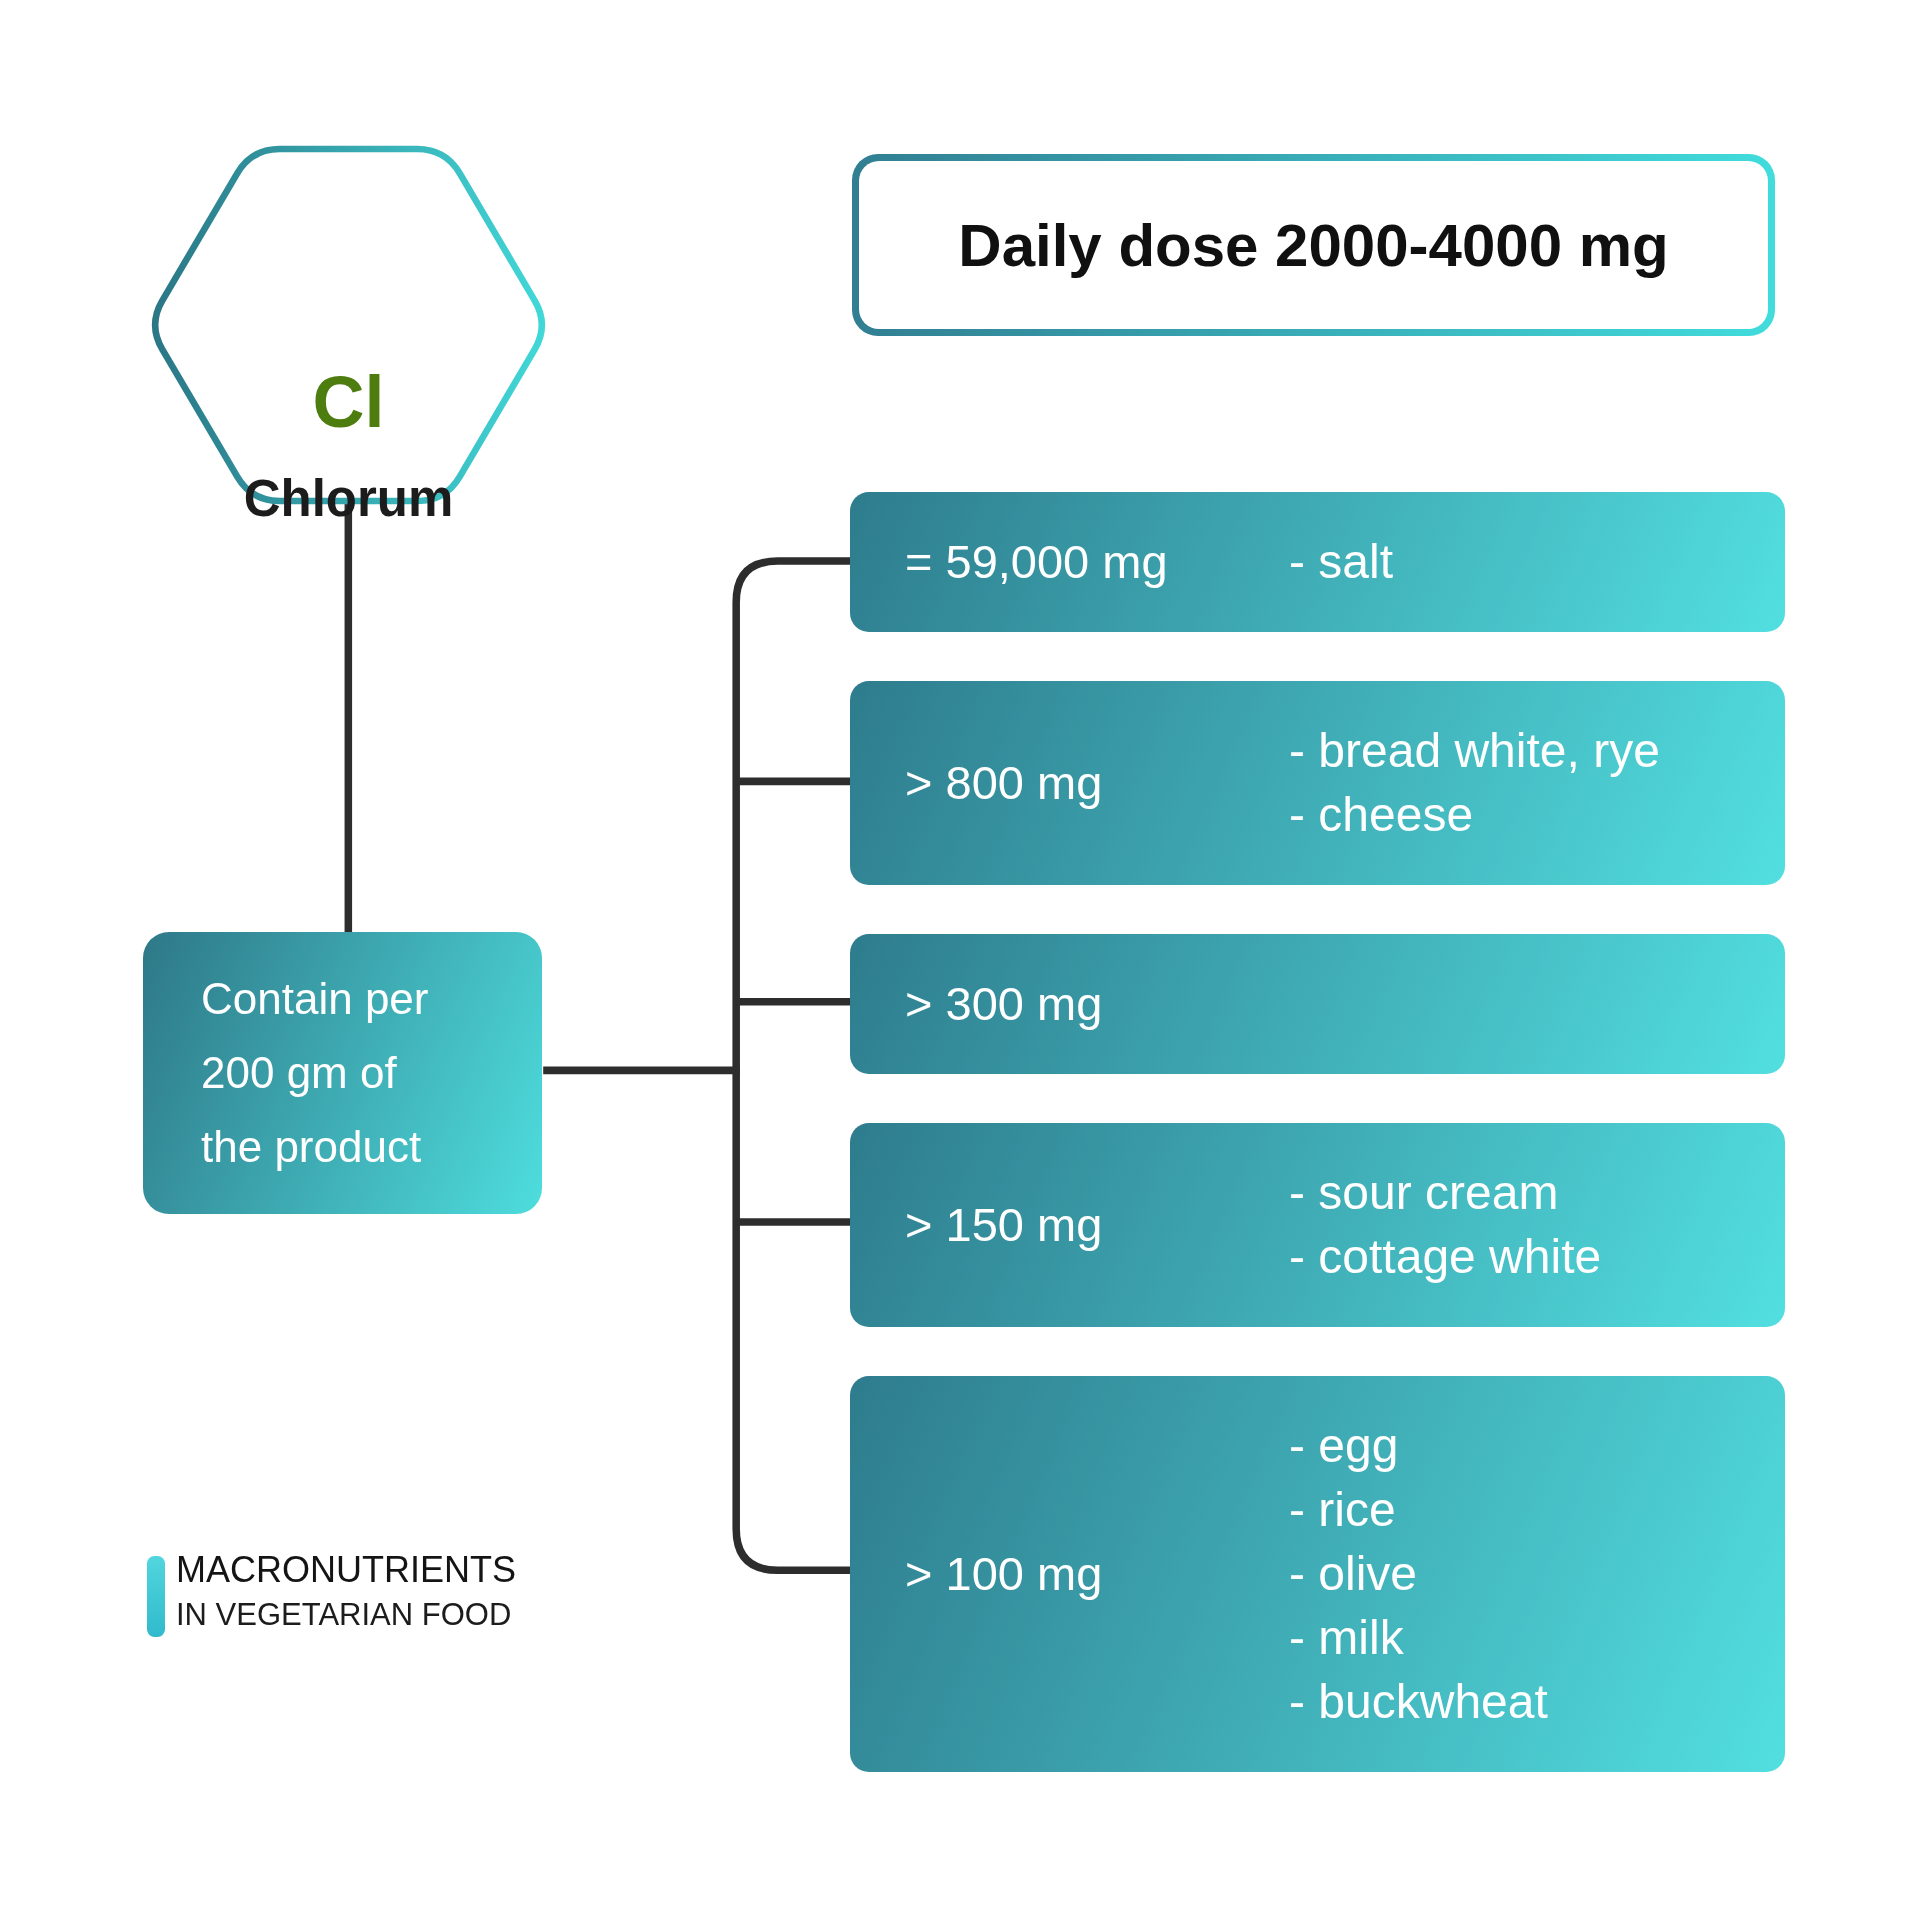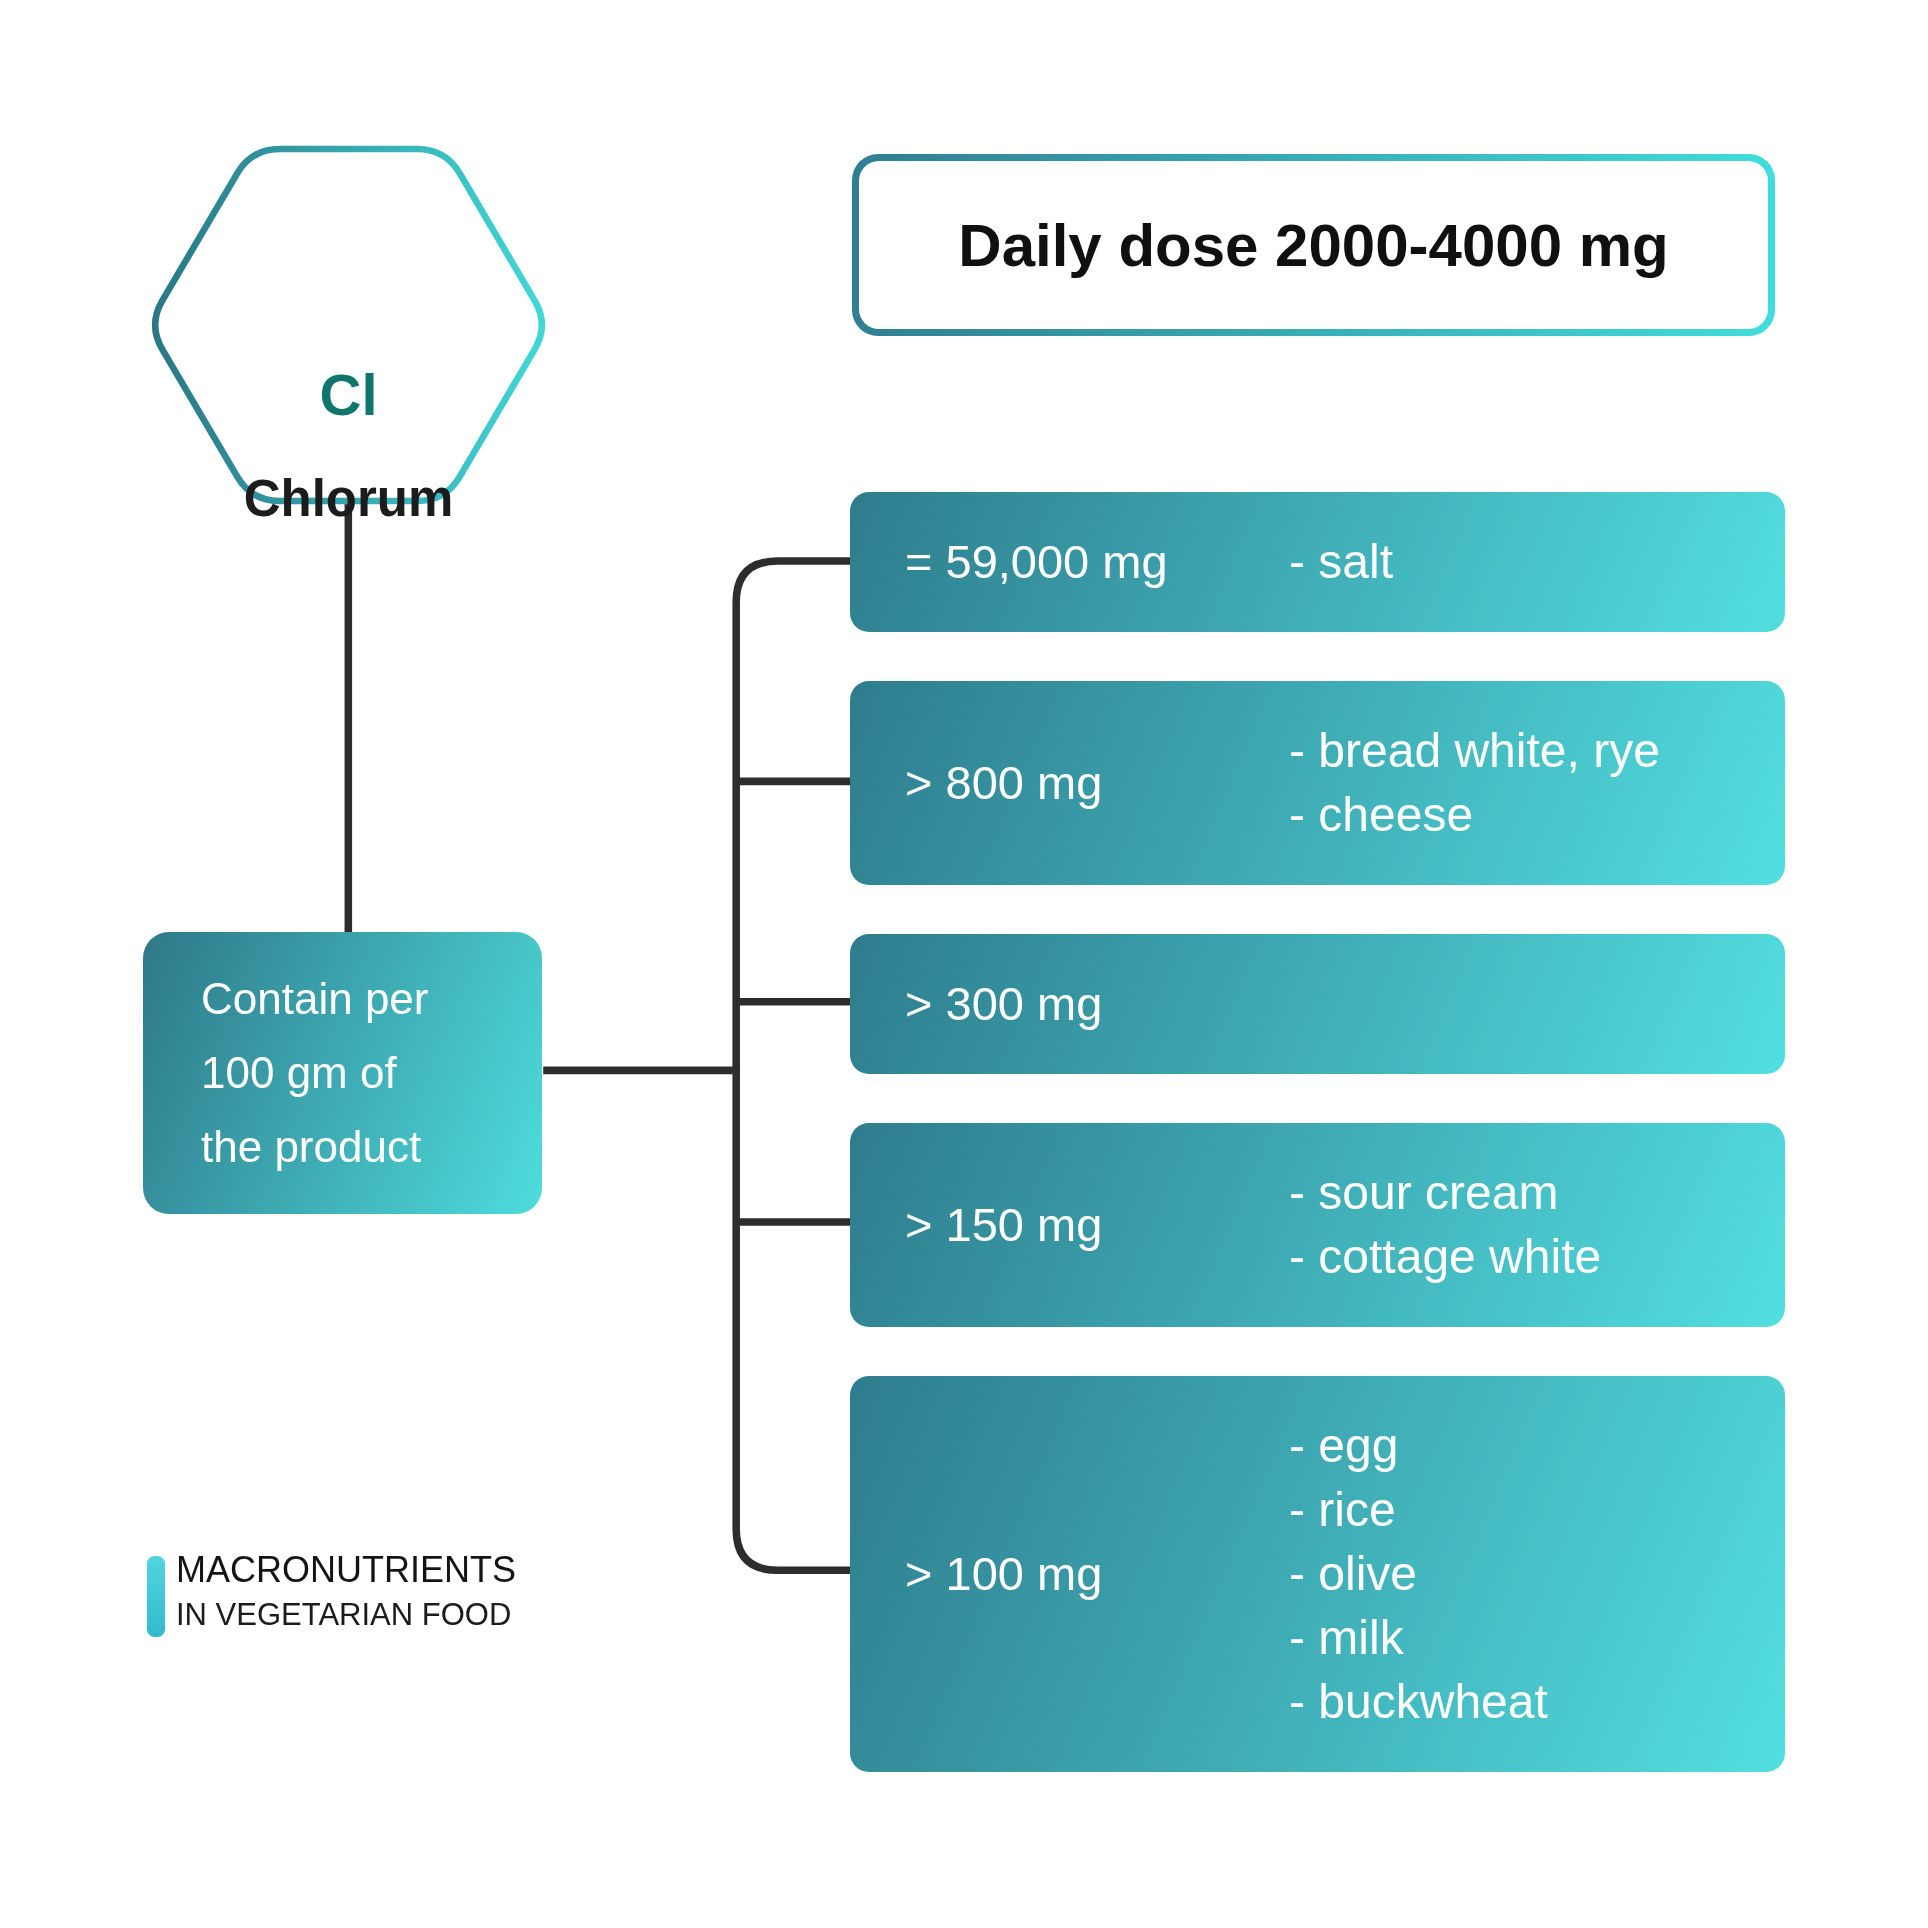--- a/index.html
+++ b/index.html
@@ -6,21 +6,21 @@
   body{font-family:"Liberation Sans", sans-serif;}
   #canvas{position:relative;width:1928px;height:1928px;background:#ffffff;overflow:hidden;}
 
   
   #connectors{position:absolute;left:0;top:0;width:1928px;height:1928px;}
 
   
   #hex-wrap{position:absolute;left:132px;top:132px;width:433px;height:386px;}
   #hex-svg{position:absolute;left:0;top:0;}
   #hex-text{position:absolute;left:0;top:0;width:433px;height:386px;text-align:center;}
-  .sym{position:absolute;left:0;top:234px;width:433px;font-size:58px;font-weight:700;color:#0f766e;line-height:1;}
+  .sym{position:absolute;left:0;top:234px;width:433px;font-size:72px;font-weight:700;color:#4d7c0f;line-height:1;}
   .elname{position:absolute;left:0;top:341px;width:433px;font-size:51px;font-weight:700;color:#1c1c1c;line-height:1;}
 
   
   #daily{position:absolute;left:852px;top:154px;width:923px;height:182px;box-sizing:border-box;
          padding:6.6px;border-radius:26px;background:linear-gradient(90deg,#317e92 0%,#41dcdc 100%);}
   #daily-inner{width:100%;height:100%;box-sizing:border-box;background:#ffffff;border-radius:20px;
          display:flex;align-items:center;justify-content:center;}
   #daily-label{font-size:60px;font-weight:700;color:#101010;text-align:right;}
 
   
@@ -79,21 +79,21 @@
   </div>
 
   <div id="daily">
     <div id="daily-inner">
       <span id="daily-label">Daily dose 2000-4000 mg</span>
     </div>
   </div>
 
   <div id="contain">
     <div id="contain-label">Contain per
-100 gm of
+200 gm of
 the product</div>
   </div>
 
   <div id="rows">
   <div class="row">
     <div class="amount">= 59,000 mg</div>
     <div class="food-items">
           <div class="food-item">- salt</div>
         </div>
   </div>

